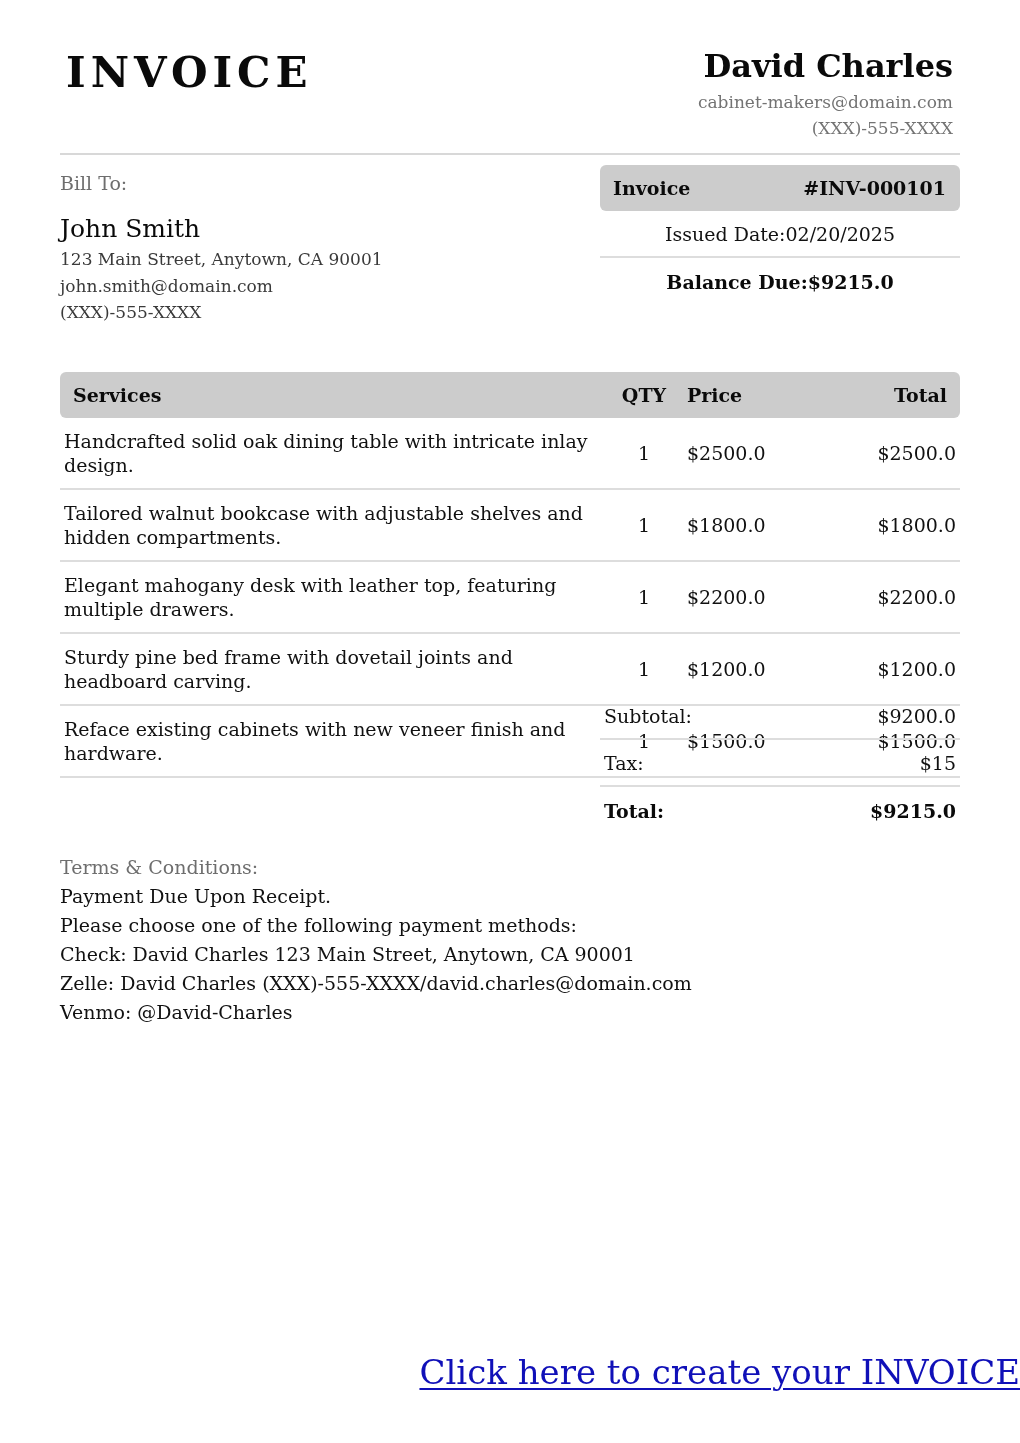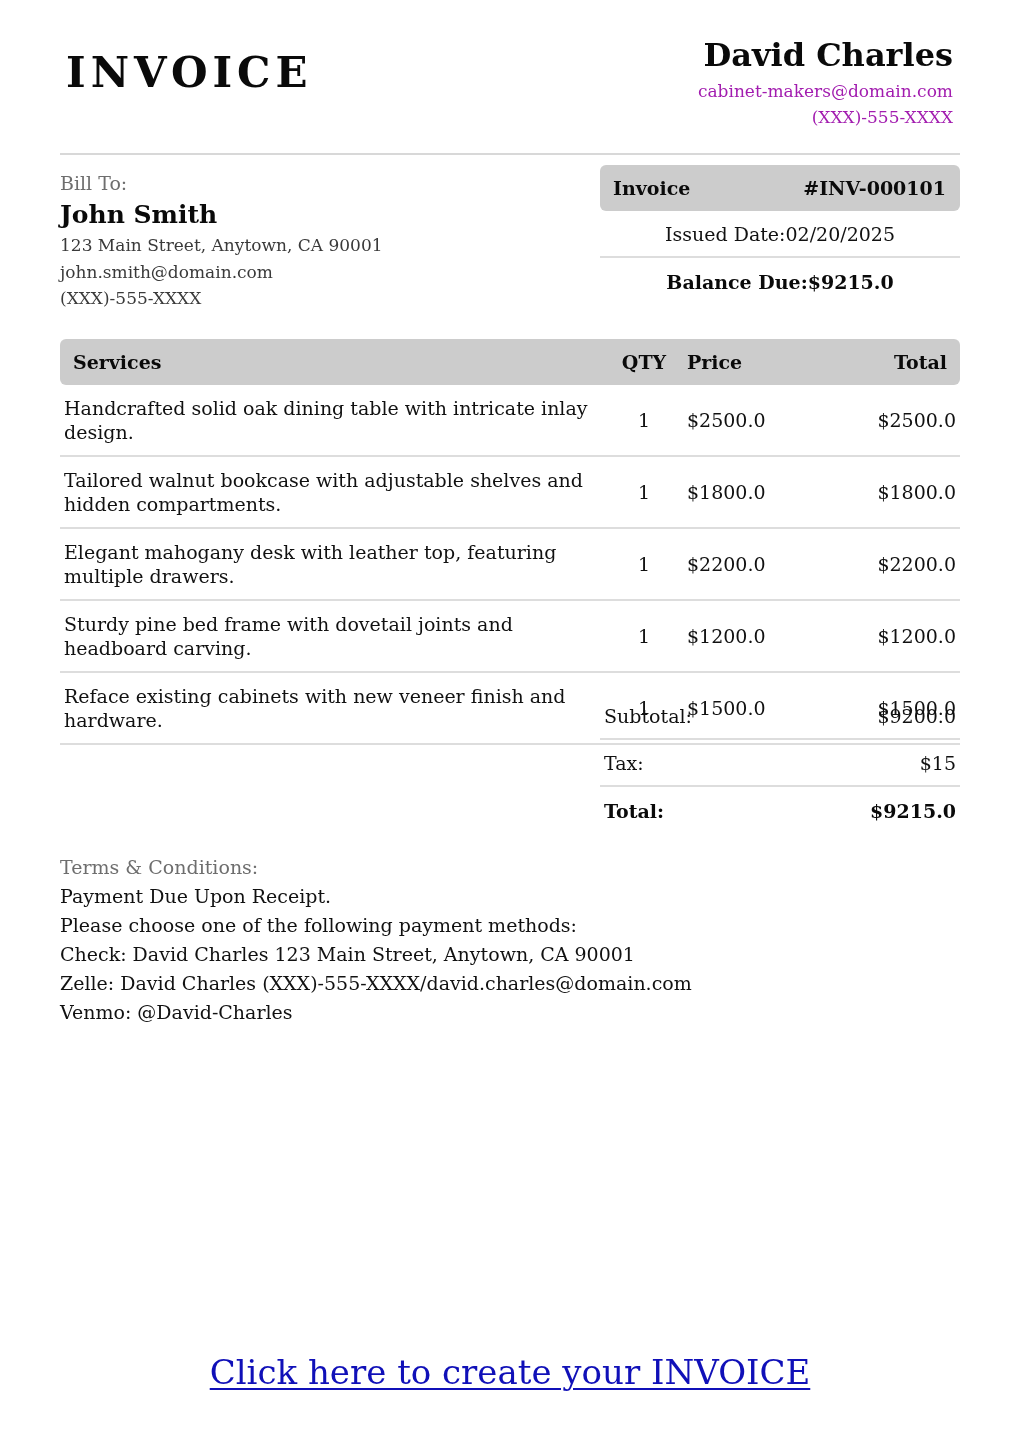--- a/index.html
+++ b/index.html
@@ -21,32 +21,32 @@
       left: 66px;
       top: 48px;
       font-size: 42px;
       font-weight: bold;
       letter-spacing: 5px;
       color: #0a0a0a;
     }
     .company {
       position: absolute;
       right: 67px;
-      top: 35px;
+      top: 46px;
       text-align: right;
     }
     .company-name {
       font-size: 32px;
       font-weight: bold;
       color: #0a0a0a;
       line-height: 40px;
     }
     .company-line {
       font-size: 17px;
-      color: #a21caf;
+      color: #737373;
       line-height: 26px;
     }
     .company-email { margin-top: 3px; }
     .header-divider {
       position: absolute;
       left: 60px;
       top: 153px;
       width: 900px;
       height: 2px;
       background: #d8d8d8;
@@ -57,24 +57,24 @@
       left: 60px;
       top: 170px;
     }
     .bill-to-label {
       font-size: 19px;
       color: #6e6e6e;
       line-height: 26px;
     }
     .client-name {
       font-size: 25px;
-      font-weight: bold;
+      font-weight: normal;
       color: #0a0a0a;
       line-height: 34px;
-      margin-top: 2px;
+      margin-top: 16px;
     }
     .client-line {
       font-size: 17px;
       color: #3a3a3a;
       line-height: 26.5px;
     }
     
     .meta {
       position: absolute;
       left: 600px;
@@ -113,20 +113,21 @@
     }
     .table-head {
       height: 46px;
       background: #cccccc;
       border-radius: 6px;
       display: flex;
       align-items: center;
       font-size: 19px;
       font-weight: bold;
       color: #0a0a0a;
+      margin-top: 33px;
     }
     .col-desc { width: 545px; padding-left: 13px; }
     .col-qty { width: 78px; text-align: center; }
     .col-price { width: 130px; padding-left: 4px; }
     .col-total { width: 147px; text-align: right; padding-right: 13px; }
     .table-row {
       height: 72px;
       display: flex;
       align-items: center;
       border-bottom: 2px solid #dddddd;
@@ -168,21 +169,21 @@
       font-size: 19px;
       color: #111;
       line-height: 29px;
     }
     
     .cta {
       position: absolute;
       left: 0;
       top: 1352px;
       width: 1020px;
-      text-align: center;
+      text-align: right;
     }
     .cta a {
       font-size: 34px;
       color: #1a0dab;
       color: #1010b8;
       text-decoration: underline;
       text-decoration-thickness: 2px;
       text-underline-offset: 4px;
     }
   </style>

